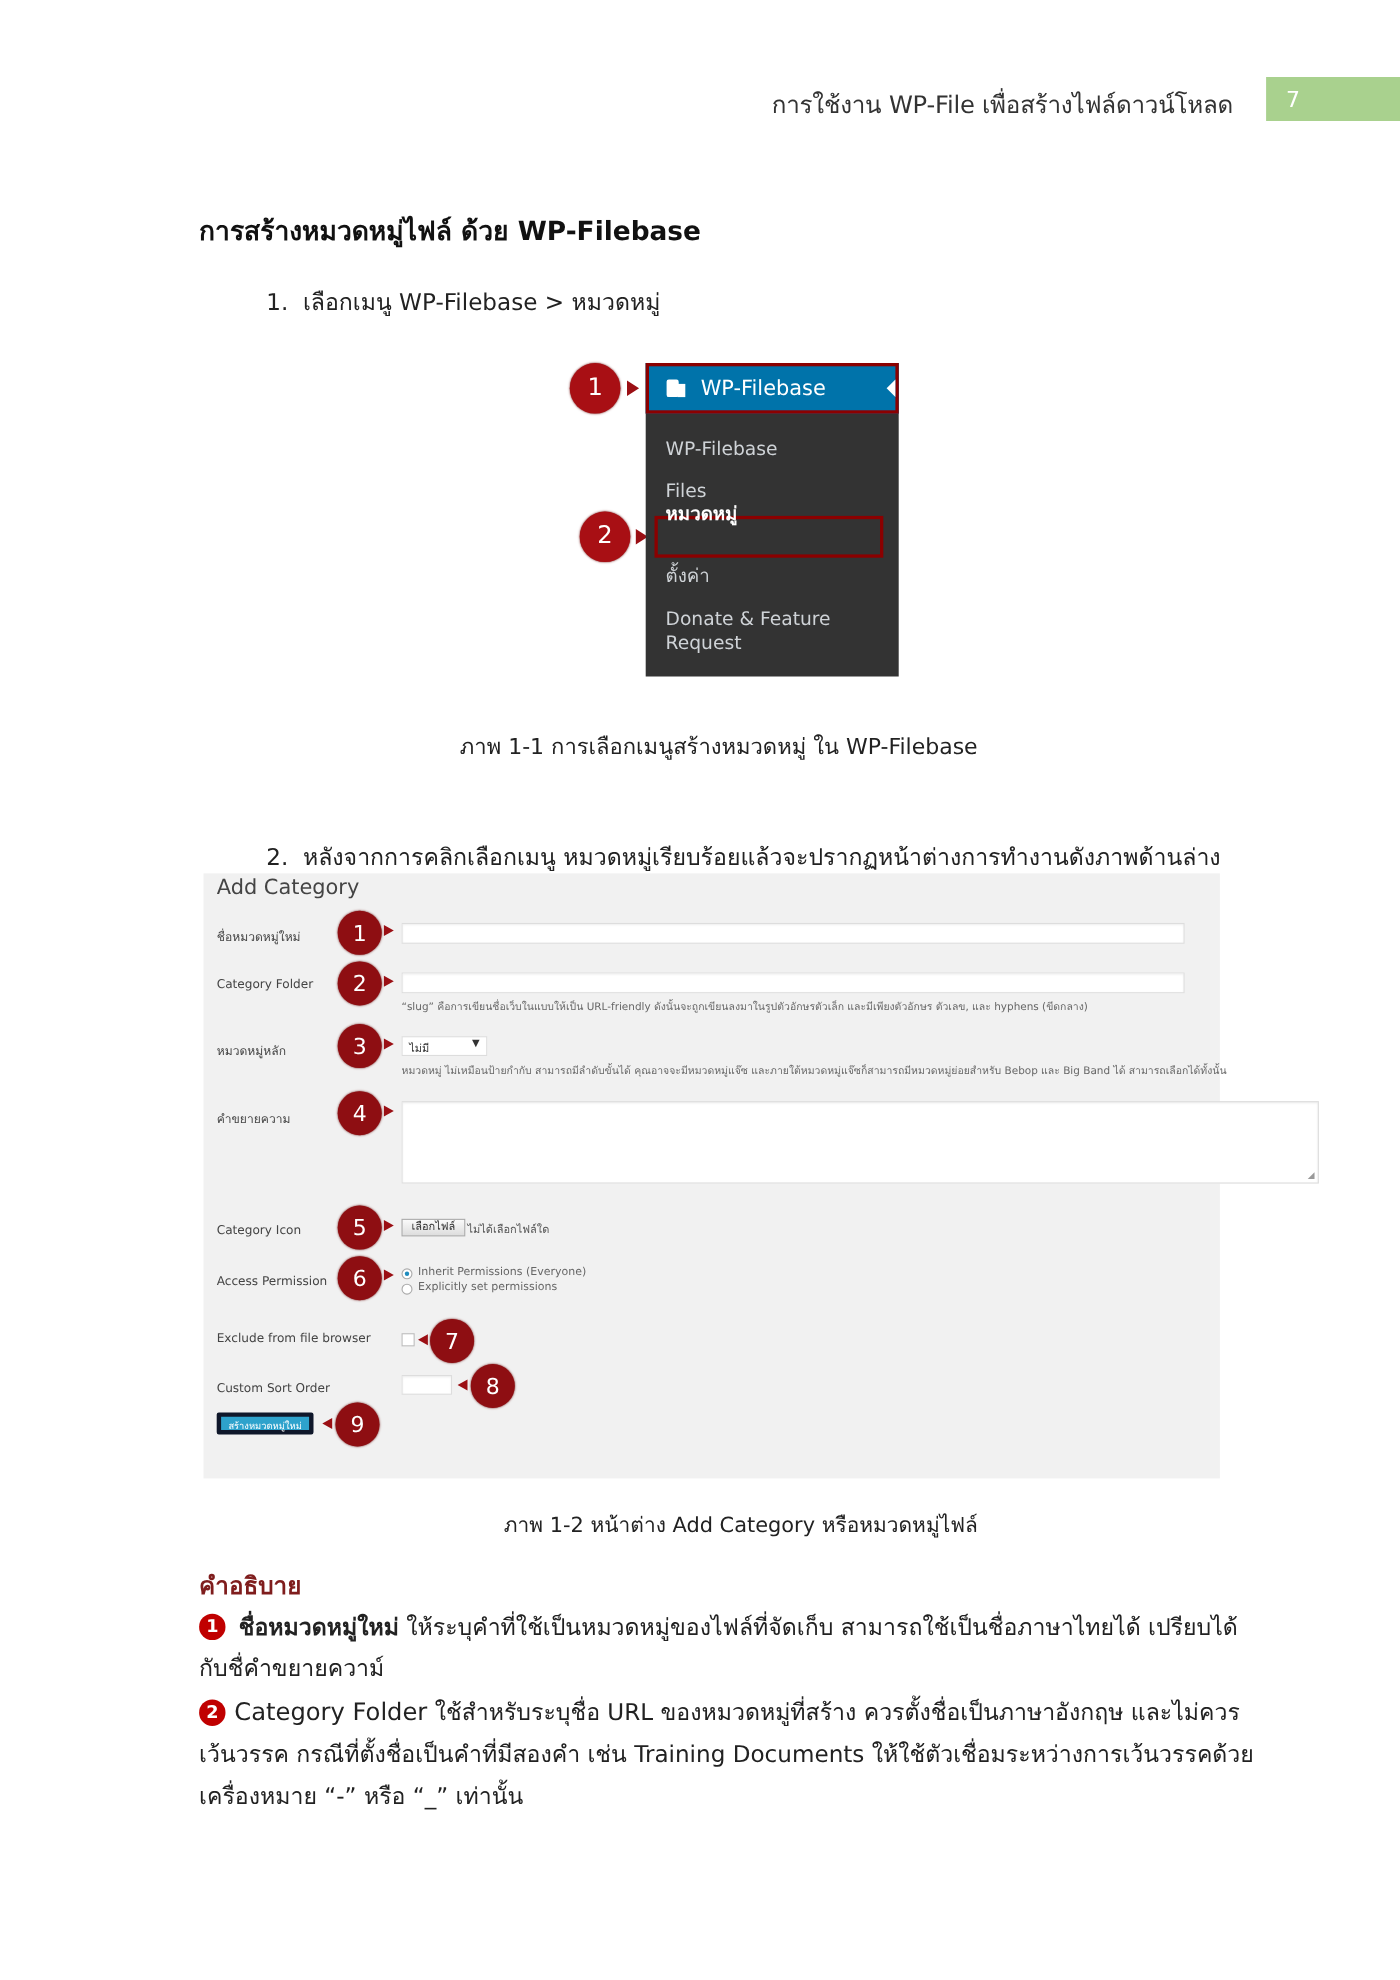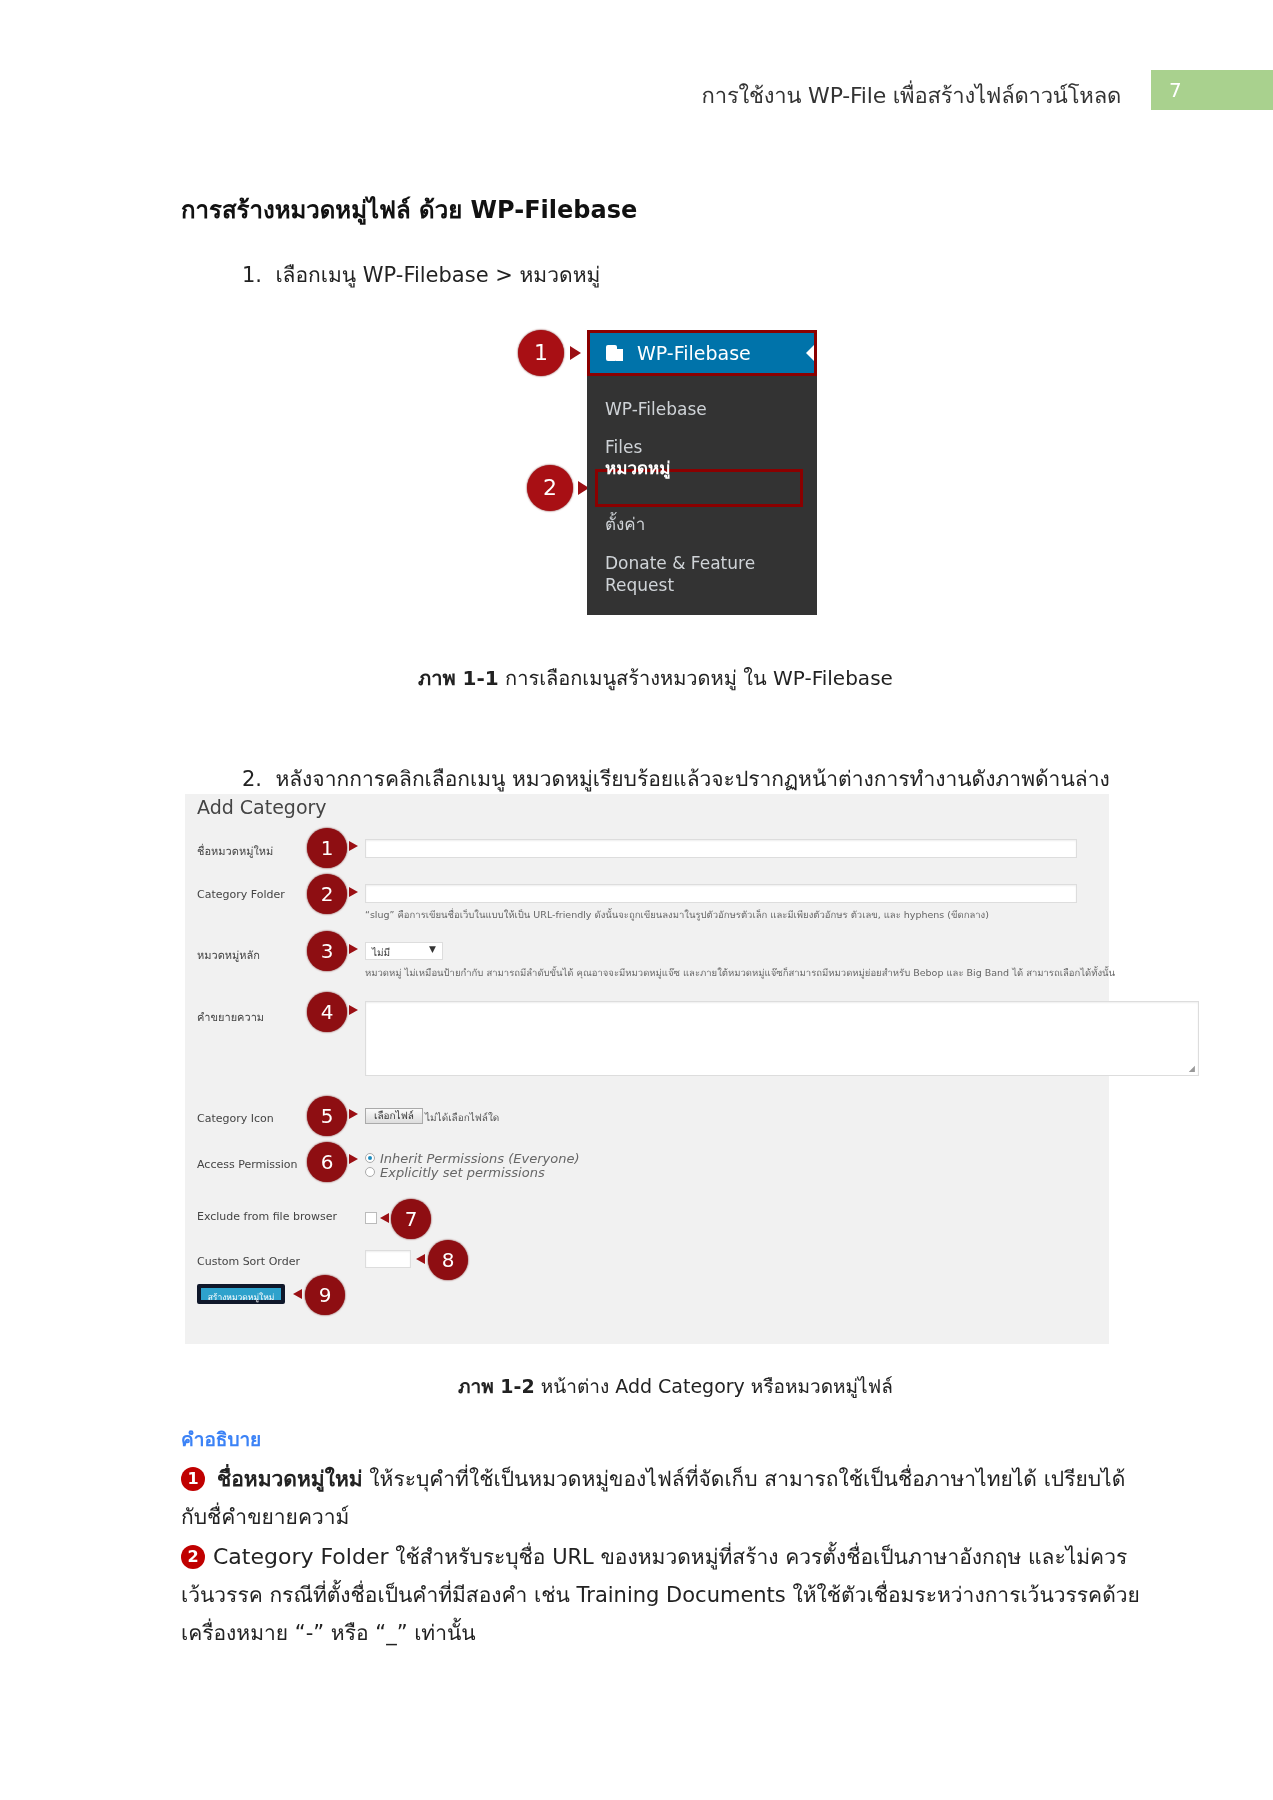--- a/index.html
+++ b/index.html
@@ -25,42 +25,42 @@
   .menu-item { position: absolute; left: 18px; color: #cfd3d7; font-size: 17px; white-space: nowrap; line-height: 22px; }
   .menu-item.active { color: #fff; font-weight: bold; }
   .menu-item-highlight { position: absolute; left: 8px; top: 139px; width: 208px; height: 38px; border: 3px solid #8b0000; }
 
   .callout { position: absolute; width: 46px; height: 46px; border-radius: 50%; background: #a80f14; color: #fff; font-size: 22px; text-align: center; line-height: 46px; box-shadow: 0 0 2px #600; }
   .callout.sm { width: 40px; height: 40px; line-height: 40px; font-size: 20px; background: #8e0e12; }
   .arrow-r { position: absolute; width: 0; height: 0; border-top: 7px solid transparent; border-bottom: 7px solid transparent; border-left: 11px solid #9b0f14; }
   .arrow-l { position: absolute; width: 0; height: 0; border-top: 7px solid transparent; border-bottom: 7px solid transparent; border-right: 11px solid #9b0f14; }
 
   .caption { position: absolute; font-size: 20px; color: #222; white-space: nowrap; }
-  .caption b { font-weight: bold; }
+  .caption b { font-weight: normal; }
   .caption-1 { left: 418px; top: 662px; }
   .caption-2 { left: 458px; top: 1371px; font-size: 19px; }
 
   
   .add-cat { position: absolute; left: 185px; top: 794px; width: 924px; height: 550px; background: #f1f1f1; }
   .add-cat-title { position: absolute; left: 12px; top: 2px; font-size: 19px; color: #444; }
   .form-label { position: absolute; left: 12px; font-size: 11px; color: #444; white-space: nowrap; }
   .text-input { position: absolute; background: #fff; border: 1px solid #ddd; box-shadow: inset 0 1px 2px rgba(0,0,0,0.07); }
   .help-text { position: absolute; font-size: 9.5px; color: #666; white-space: nowrap; }
   .select-box { position: absolute; left: 180px; top: 148px; width: 78px; height: 18px; background: #fff; border: 1px solid #ddd; font-size: 10px; padding: 2px 6px; color: #333; }
   .select-box .caret { position: absolute; right: 6px; top: 1px; font-size: 9px; }
   .file-btn { position: absolute; left: 180px; top: 314px; height: 16px; padding: 0 8px; border: 1px solid #aaa; background: linear-gradient(#fafafa, #ddd); font-size: 10px; line-height: 14px; color: #333; }
   .file-status { position: absolute; left: 240px; top: 316px; font-size: 10px; color: #555; }
   .radio { position: absolute; width: 10px; height: 10px; border: 1px solid #aaa; border-radius: 50%; background: #fff; }
   .radio.checked::after { content: ""; position: absolute; left: 2px; top: 2px; width: 4px; height: 4px; border-radius: 50%; background: #1e8cbe; }
-  .radio-label { position: absolute; font-size: 13px; color: #666; white-space: nowrap; font-style: italic; }
+  .radio-label { position: absolute; font-size: 10px; color: #666; white-space: nowrap; }
   .checkbox { position: absolute; left: 180px; top: 418px; width: 12px; height: 12px; background: #fff; border: 1px solid #bbb; }
   .submit-btn { position: absolute; left: 12px; top: 490px; width: 88px; height: 20px; background: #2ea2cc; border: 4px solid #0f172a; border-radius: 2px; color: #fff; font-size: 8.5px; text-align: center; line-height: 18px; }
   .resize-grip { position: absolute; right: 3px; bottom: 2px; font-size: 8px; color: #999; }
 
-  .desc-heading { position: absolute; left: 181px; top: 1424px; font-size: 19px; font-weight: bold; color: #3b82f6; }
+  .desc-heading { position: absolute; left: 181px; top: 1424px; font-size: 22px; font-weight: bold; color: #7f1d1d; }
   .desc-line { position: absolute; left: 181px; font-size: 21px; color: #222; white-space: nowrap; }
   .desc-line b { font-weight: bold; }
   .num-bullet { display: inline-block; width: 24px; height: 24px; border-radius: 50%; background: #c00000; color: #fff; font-size: 16px; text-align: center; line-height: 24px; font-weight: bold; margin-right: 12px; vertical-align: 2px; }
 </style>
 </head>
 <body>
 
 <div class="page-header-title">การใช้งาน WP-File เพื่อสร้างไฟล์ดาวน์โหลด</div>
 <div class="page-number-box">7</div>
 

